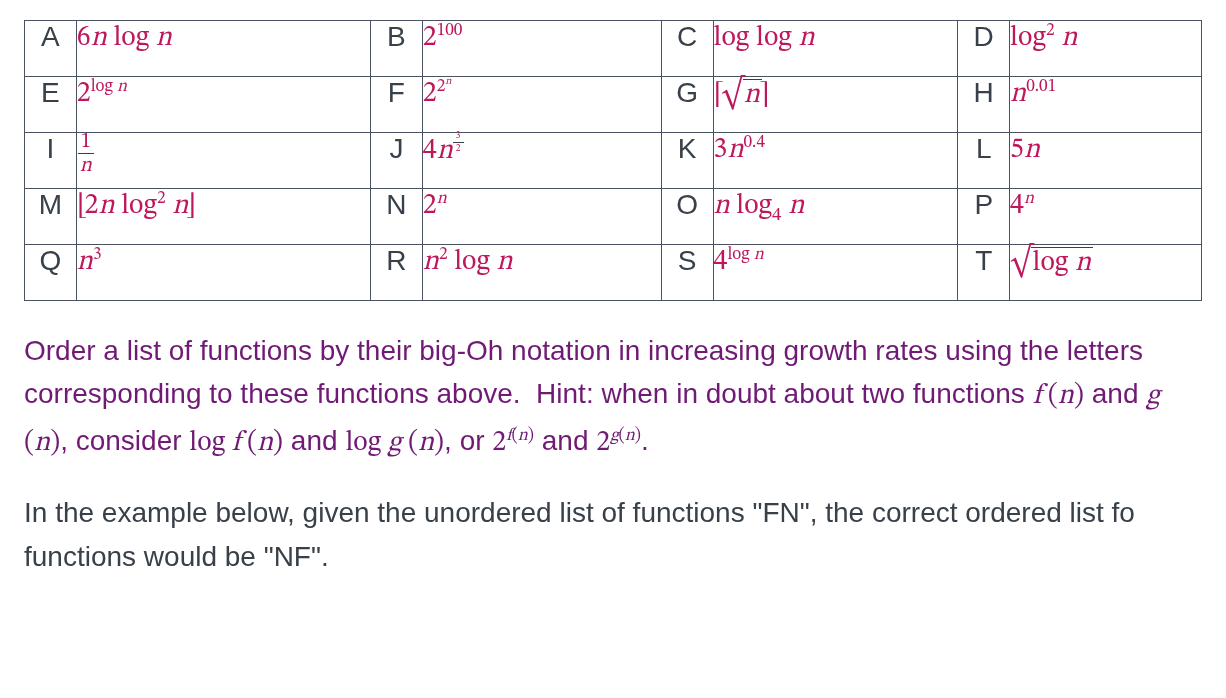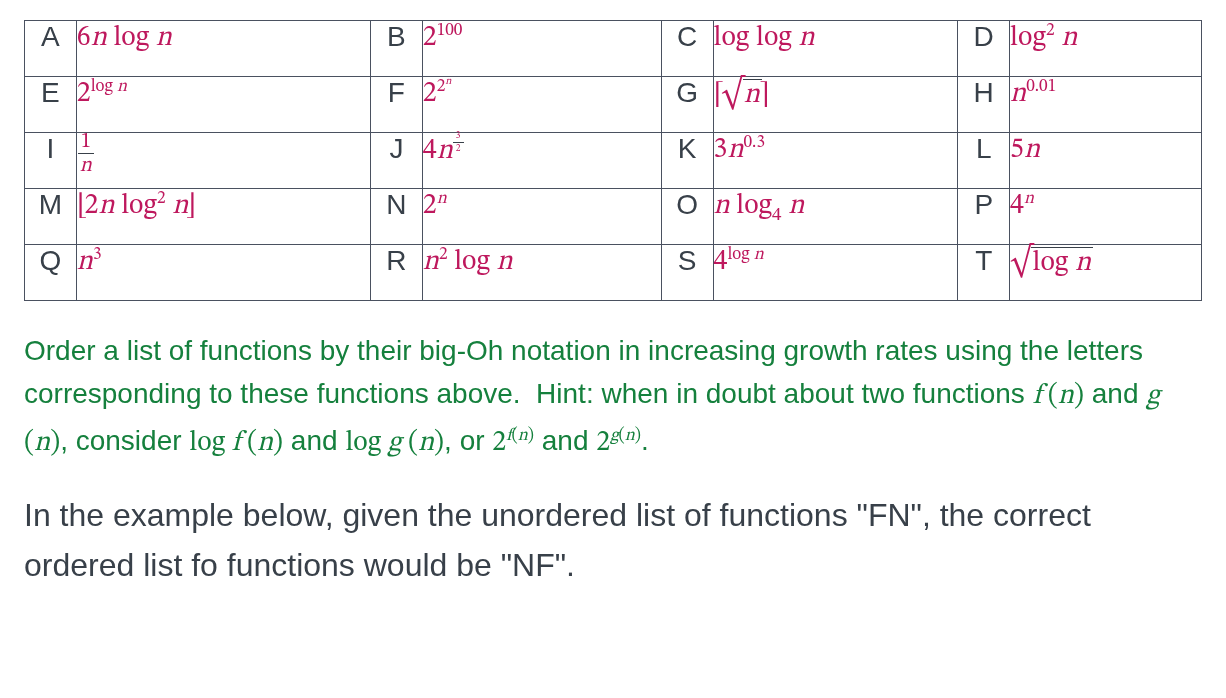--- a/index.html
+++ b/index.html
@@ -87,29 +87,29 @@
       margin-left: -2px;
     }
     .ceil-l { margin-right: -2px; }
     .ceil-r { margin-left: -2px; }
     .floor-l { margin-right: -2px; }
     .floor-r { margin-left: -2px; }
 
     p.instruction {
       font-size: 28px;
       line-height: 1.55;
-      color: #15803d;
+      color: #701a75;
       margin-bottom: 26px;
       font-family: "Segoe UI", "Helvetica Neue", Arial, sans-serif;
     }
     p.instruction .math {
       font-family: "Cambria Math", "STIX Two Math", "Latin Modern Math", Georgia, serif;
     }
     p.example {
-      font-size: 32px;
+      font-size: 28px;
       line-height: 1.55;
       color: #384049;
       font-family: "Segoe UI", "Helvetica Neue", Arial, sans-serif;
     }
   </style>
 </head>
 <body>
 
 <table class="func-table">
   <colgroup>
@@ -148,21 +148,21 @@
         <td class="expr-cell"><span class="frac">
             <span class="num">1</span>
             <span class="den"><span class="ital">n</span></span>
           </span></td>
         <td class="label-cell">J</td>
         <td class="expr-cell">4<span class="ital">n</span><sup><span class="frac frac-small">
               <span class="num">3</span>
               <span class="den">2</span>
             </span></sup></td>
         <td class="label-cell">K</td>
-        <td class="expr-cell">3<span class="ital">n</span><sup>0.3</sup></td>
+        <td class="expr-cell">3<span class="ital">n</span><sup>0.4</sup></td>
         <td class="label-cell">L</td>
         <td class="expr-cell">5<span class="ital">n</span></td>
       </tr>
       <tr>
         <td class="label-cell">M</td>
         <td class="expr-cell"><span class="floor-l">⌊</span>2<span class="ital">n</span> log<sup>2</sup> <span class="ital">n</span><span class="floor-r">⌋</span></td>
         <td class="label-cell">N</td>
         <td class="expr-cell">2<sup><span class="ital">n</span></sup></td>
         <td class="label-cell">O</td>
         <td class="expr-cell"><span class="ital">n</span> log<sub>4</sub> <span class="ital">n</span></td>

